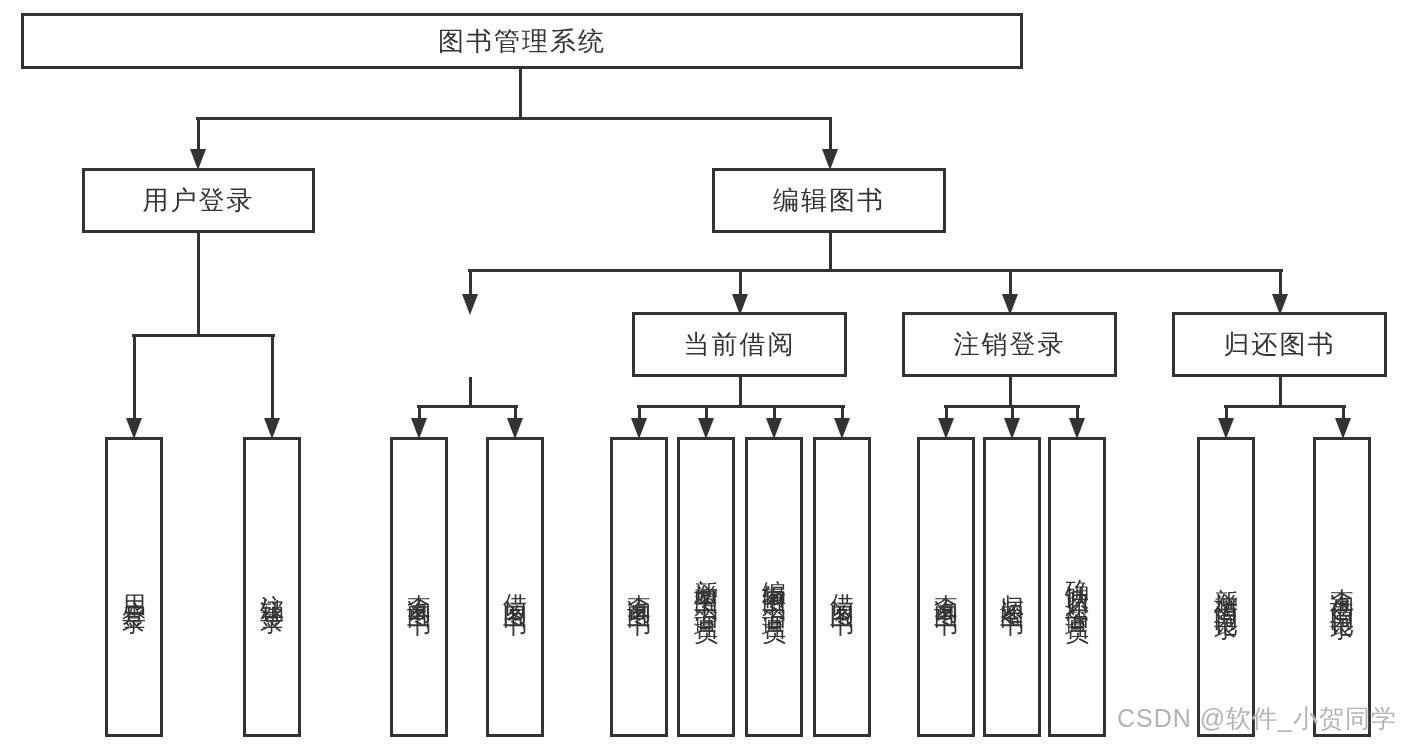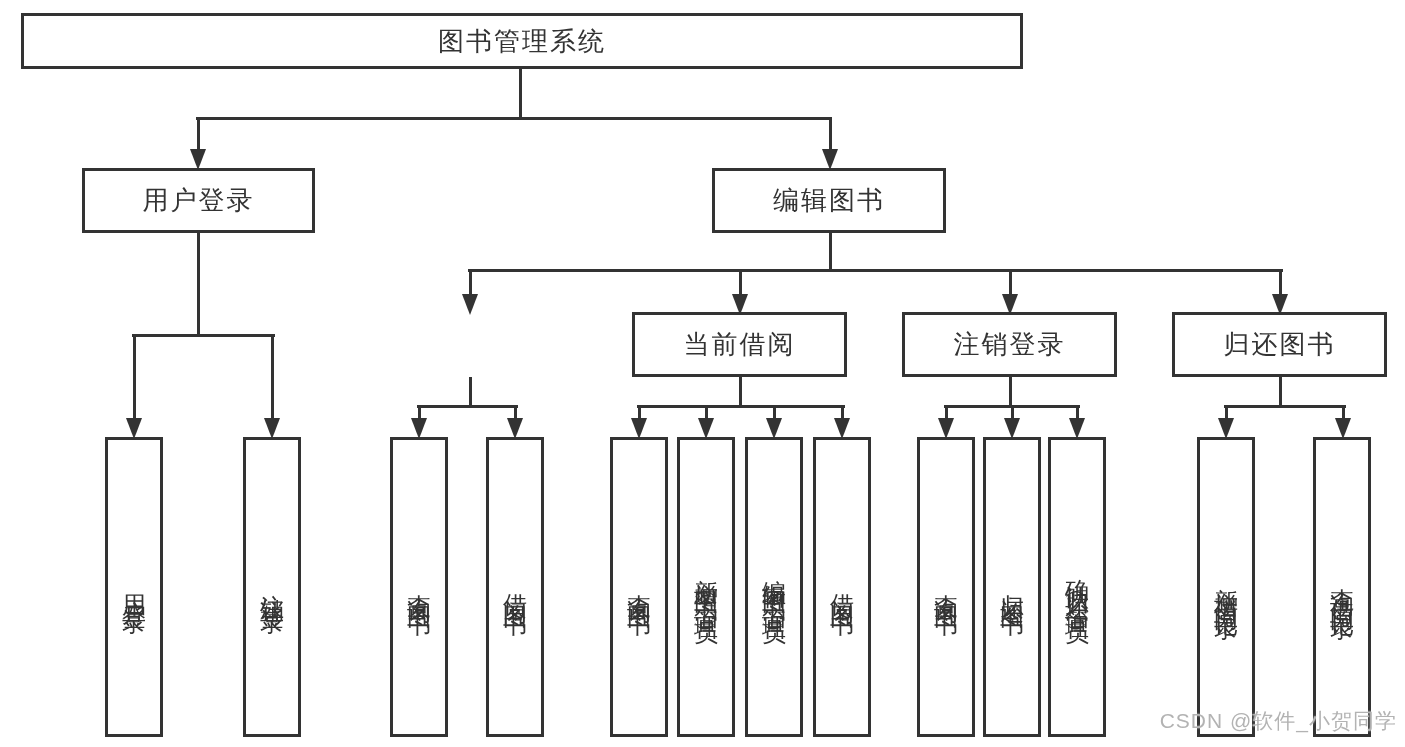--- a/index.html
+++ b/index.html
@@ -64,21 +64,21 @@
     height: 0;
     border-left: 8px solid transparent;
     border-right: 8px solid transparent;
     border-top: 21px solid #333333;
     z-index: 3;
   }
   .watermark {
     position: absolute;
     right: 8px;
     bottom: 12px;
-    font-size: 21px;
+    font-size: 25px;
     letter-spacing: 1px;
     color: #b3b3b3;
     white-space: nowrap;
     z-index: 4;
     text-shadow: 0 0 2px #ffffff;
   }
 </style>
 </head>
 <body>
 

